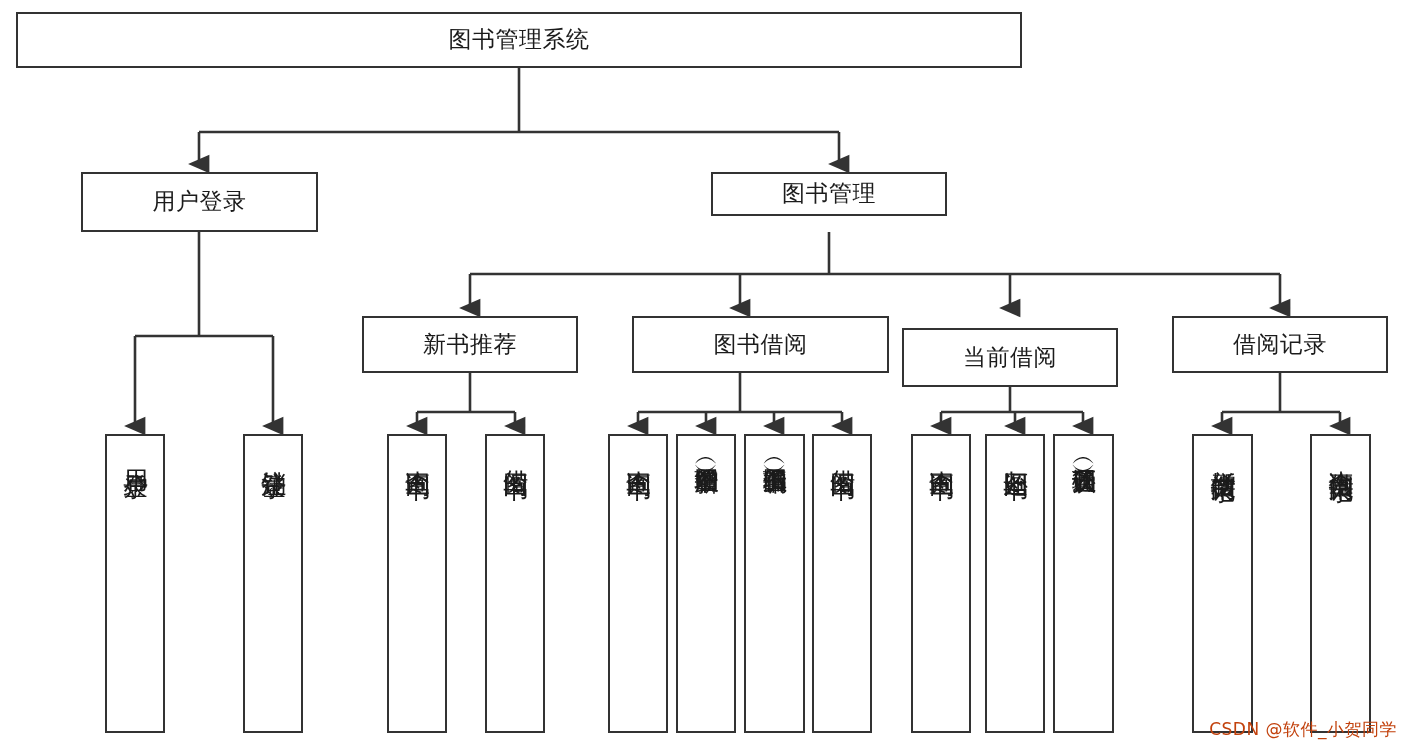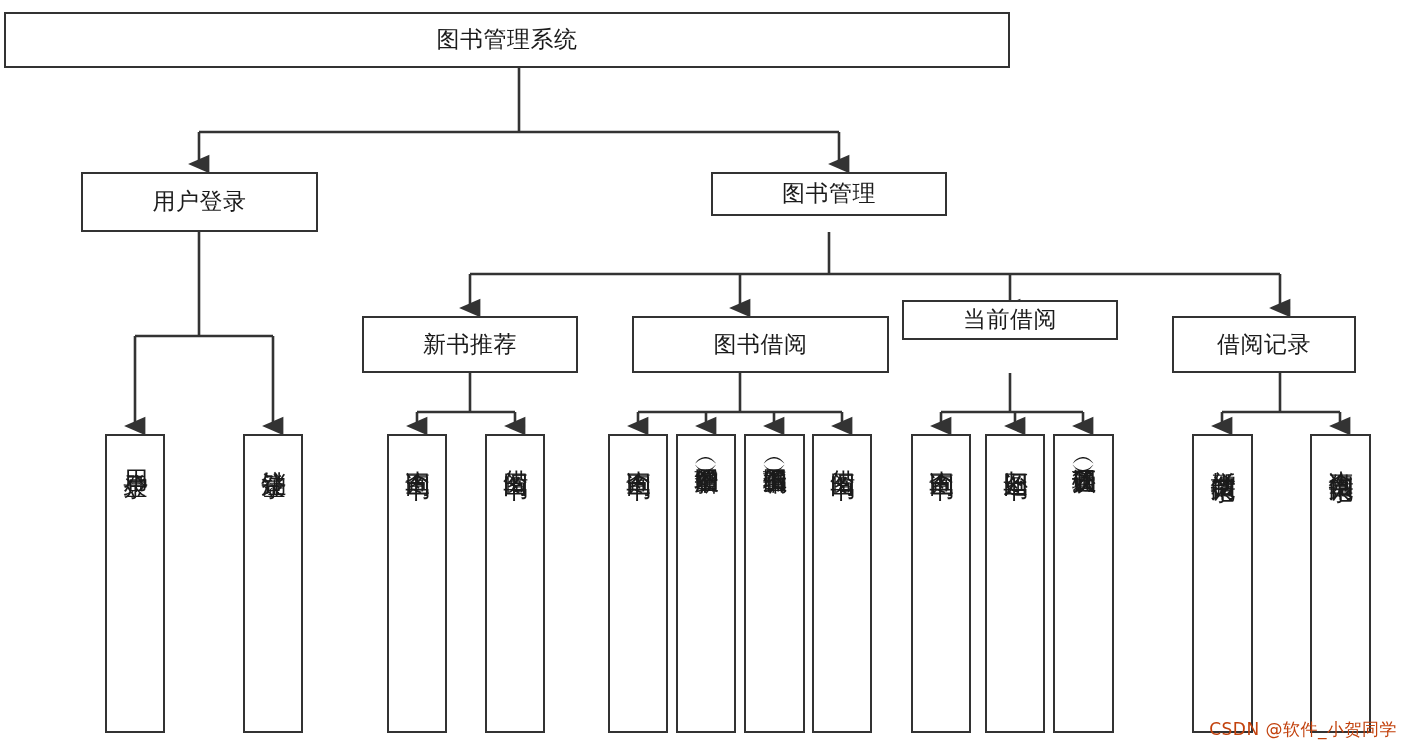--- a/index.html
+++ b/index.html
@@ -122,41 +122,41 @@
       <path d="M1015,412 L1015,426" marker-end="url(#arrow)"></path>
       <path d="M1083,412 L1083,426" marker-end="url(#arrow)"></path>
 
       <path d="M1280,373 L1280,412"></path>
       <path d="M1222,412 L1340,412"></path>
       <path d="M1222,412 L1222,426" marker-end="url(#arrow)"></path>
       <path d="M1340,412 L1340,426" marker-end="url(#arrow)"></path>
     </g>
   </svg>
 
-  <div class="node horizontal" style="left:4px; top:12px; width:1006px; height:56px;">
+  <div class="node horizontal" style="left:16px; top:12px; width:1006px; height:56px;">
     <span class="label">图书管理系统</span>
   </div>
 
   <div class="node horizontal" style="left:81px; top:172px; width:237px; height:60px;">
     <span class="label">用户登录</span>
   </div>
   <div class="node horizontal" style="left:711px; top:172px; width:236px; height:44px;">
     <span class="label">图书管理</span>
   </div>
 
   <div class="node horizontal" style="left:362px; top:316px; width:216px; height:57px;">
     <span class="label">新书推荐</span>
   </div>
   <div class="node horizontal" style="left:632px; top:316px; width:257px; height:57px;">
     <span class="label">图书借阅</span>
   </div>
-  <div class="node horizontal" style="left:902px; top:300px; width:216px; height:40px;">
+  <div class="node horizontal" style="left:902px; top:328px; width:216px; height:59px;">
     <span class="label">当前借阅</span>
   </div>
-  <div class="node horizontal" style="left:1172px; top:316px; width:184px; height:57px;">
+  <div class="node horizontal" style="left:1172px; top:316px; width:216px; height:57px;">
     <span class="label">借阅记录</span>
   </div>
 
   <div class="node vertical" style="left:105px; top:434px; width:60px; height:299px;">
     <span class="label">用户登录</span>
   </div>
   <div class="node vertical" style="left:243px; top:434px; width:60px; height:299px;">
     <span class="label">注销登录</span>
   </div>
 

